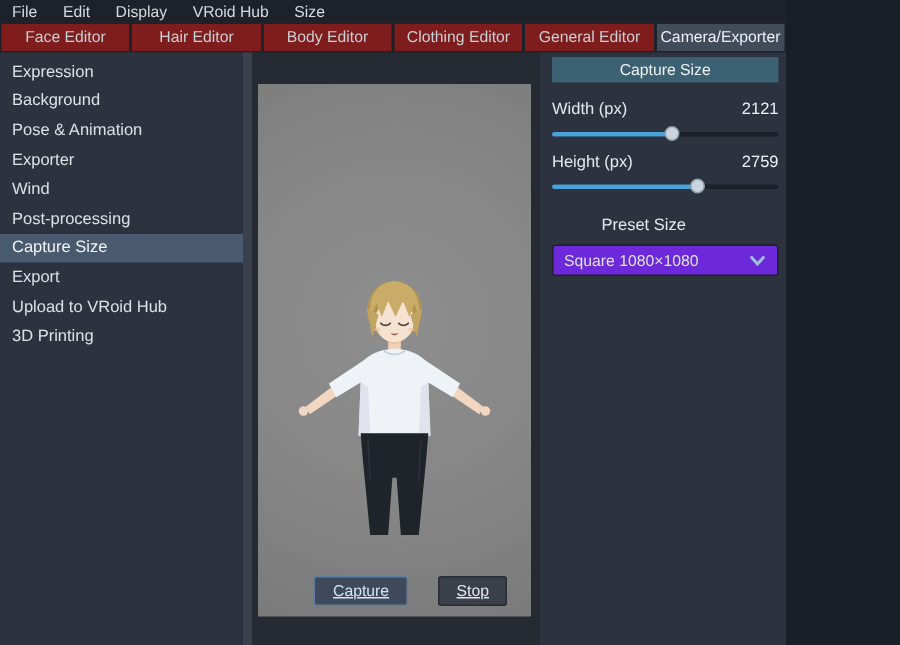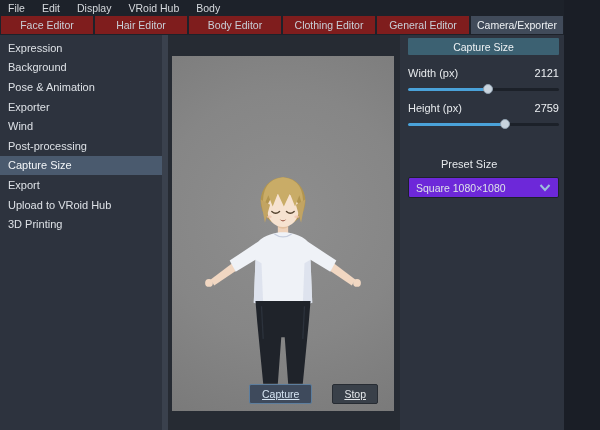--- a/index.html
+++ b/index.html
@@ -1,18 +1,18 @@
 <!DOCTYPE html>
 <html><head>
 <meta charset="utf-8">
 <style>
   * { margin:0; padding:0; box-sizing:border-box; }
   html,body { background:#1a1e26; }
   body { font-family:"Liberation Sans", sans-serif; }
-  .app { position:relative; width:564px; height:430px; background:#262b33; overflow:hidden; color:#dde1e6; }
+  .app { position:relative; width:524px; height:430px; background:#262b33; overflow:hidden; color:#dde1e6; }
 
   
   .menubar { height:15px; background:#1d222a; display:flex; align-items:center; padding-left:8px; }
   .menu-item { font-size:10.5px; color:#d6dade; padding:0 9px 0 0; margin-right:8px; cursor:default; }
 
   
   .tabbar { height:20px; background:#1d222a; display:flex; }
   .tab { flex:1; margin:1px; background:#7f1d1d; color:#c9cfd7; font-size:10.5px; display:flex; align-items:center; justify-content:center; white-space:nowrap; }
   .tab.active { background:#414b5a; color:#eef1f4; }
 
@@ -38,34 +38,34 @@
   
   .rightpanel { width:164px; background:#2d333e; padding:2px 5px 0 8px; }
   .panel-header { height:17px; margin-top:1px; background:#3c6172; color:#eef2f4; font-size:10.5px; display:flex; align-items:center; justify-content:center; border-radius:1px; }
   .field-row { display:flex; justify-content:space-between; align-items:baseline; font-size:11px; color:#e6e9ec; margin-top:12px; }
   .field-row.second { margin-top:6px;text-align:center; }
   .field-value { color:#eef1f4; }
   .slider { position:relative; height:14px; margin-top:3px; cursor:pointer; }
   .slider-track { position:absolute; left:0; right:0; top:6px; height:3px; background:#1c2129; border-radius:2px; }
   .slider-fill { position:absolute; left:0; top:6px; height:3px; background:#4aa2d9; border-radius:2px; }
   .slider-handle { position:absolute; top:2px; width:10px; height:10px; margin-left:-5px; border-radius:50%; background:#c9d4de; border:1px solid #8fa0af; }
-  .preset-label { margin-top:27px; font-size:11px; color:#e6e9ec;padding-left:33px; }
+  .preset-label { margin-top:13px; font-size:11px; color:#e6e9ec;padding-left:33px; }
   .dropdown { margin-top:7px; height:21px; background:#6d28d9; border:1px solid #1d222a; border-radius:2px; display:flex; align-items:center; justify-content:space-between; padding:0 7px; font-size:10.5px; color:#dde2e8; cursor:pointer; }
 </style>
 </head>
 <body>
 
 <div class="app">
 
   <div class="menubar">
     <span class="menu-item">File</span>
     <span class="menu-item">Edit</span>
     <span class="menu-item">Display</span>
     <span class="menu-item">VRoid Hub</span>
-    <span class="menu-item">Body</span>
+    <span class="menu-item">Size</span>
   </div>
 
   <div class="tabbar">
     <div class="tab">Face Editor</div>
     <div class="tab">Hair Editor</div>
     <div class="tab">Body Editor</div>
     <div class="tab">Clothing Editor</div>
     <div class="tab">General Editor</div>
     <div class="tab active">Camera/Exporter</div>
   </div>

